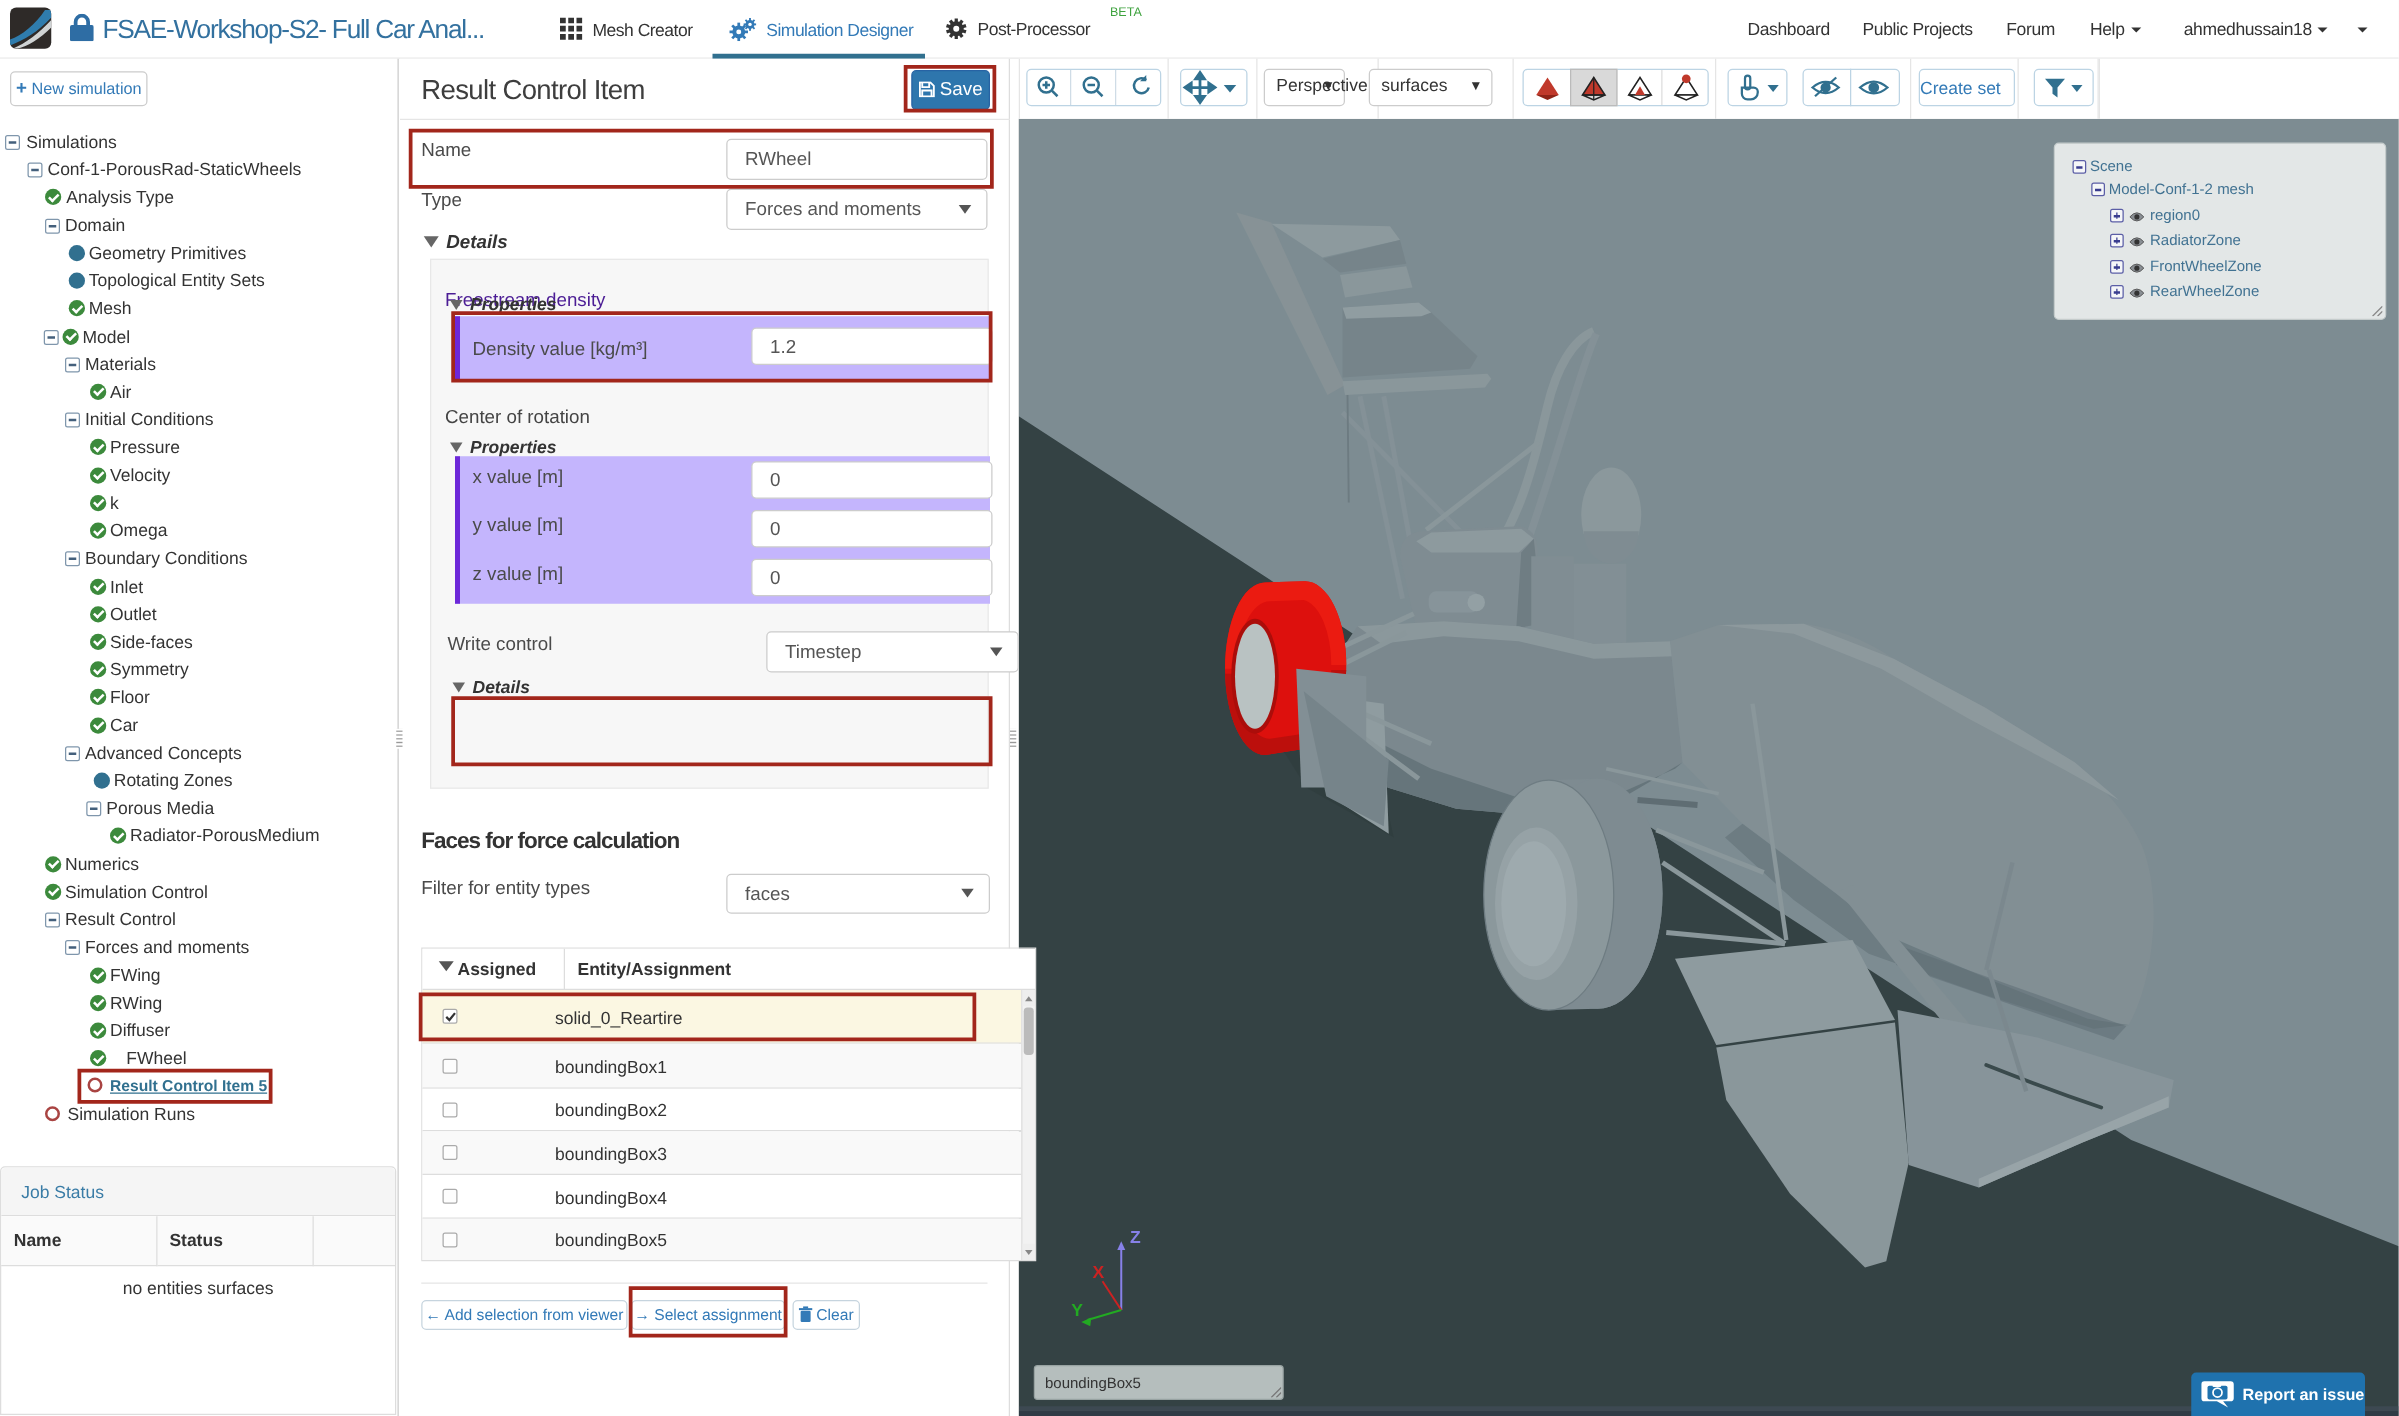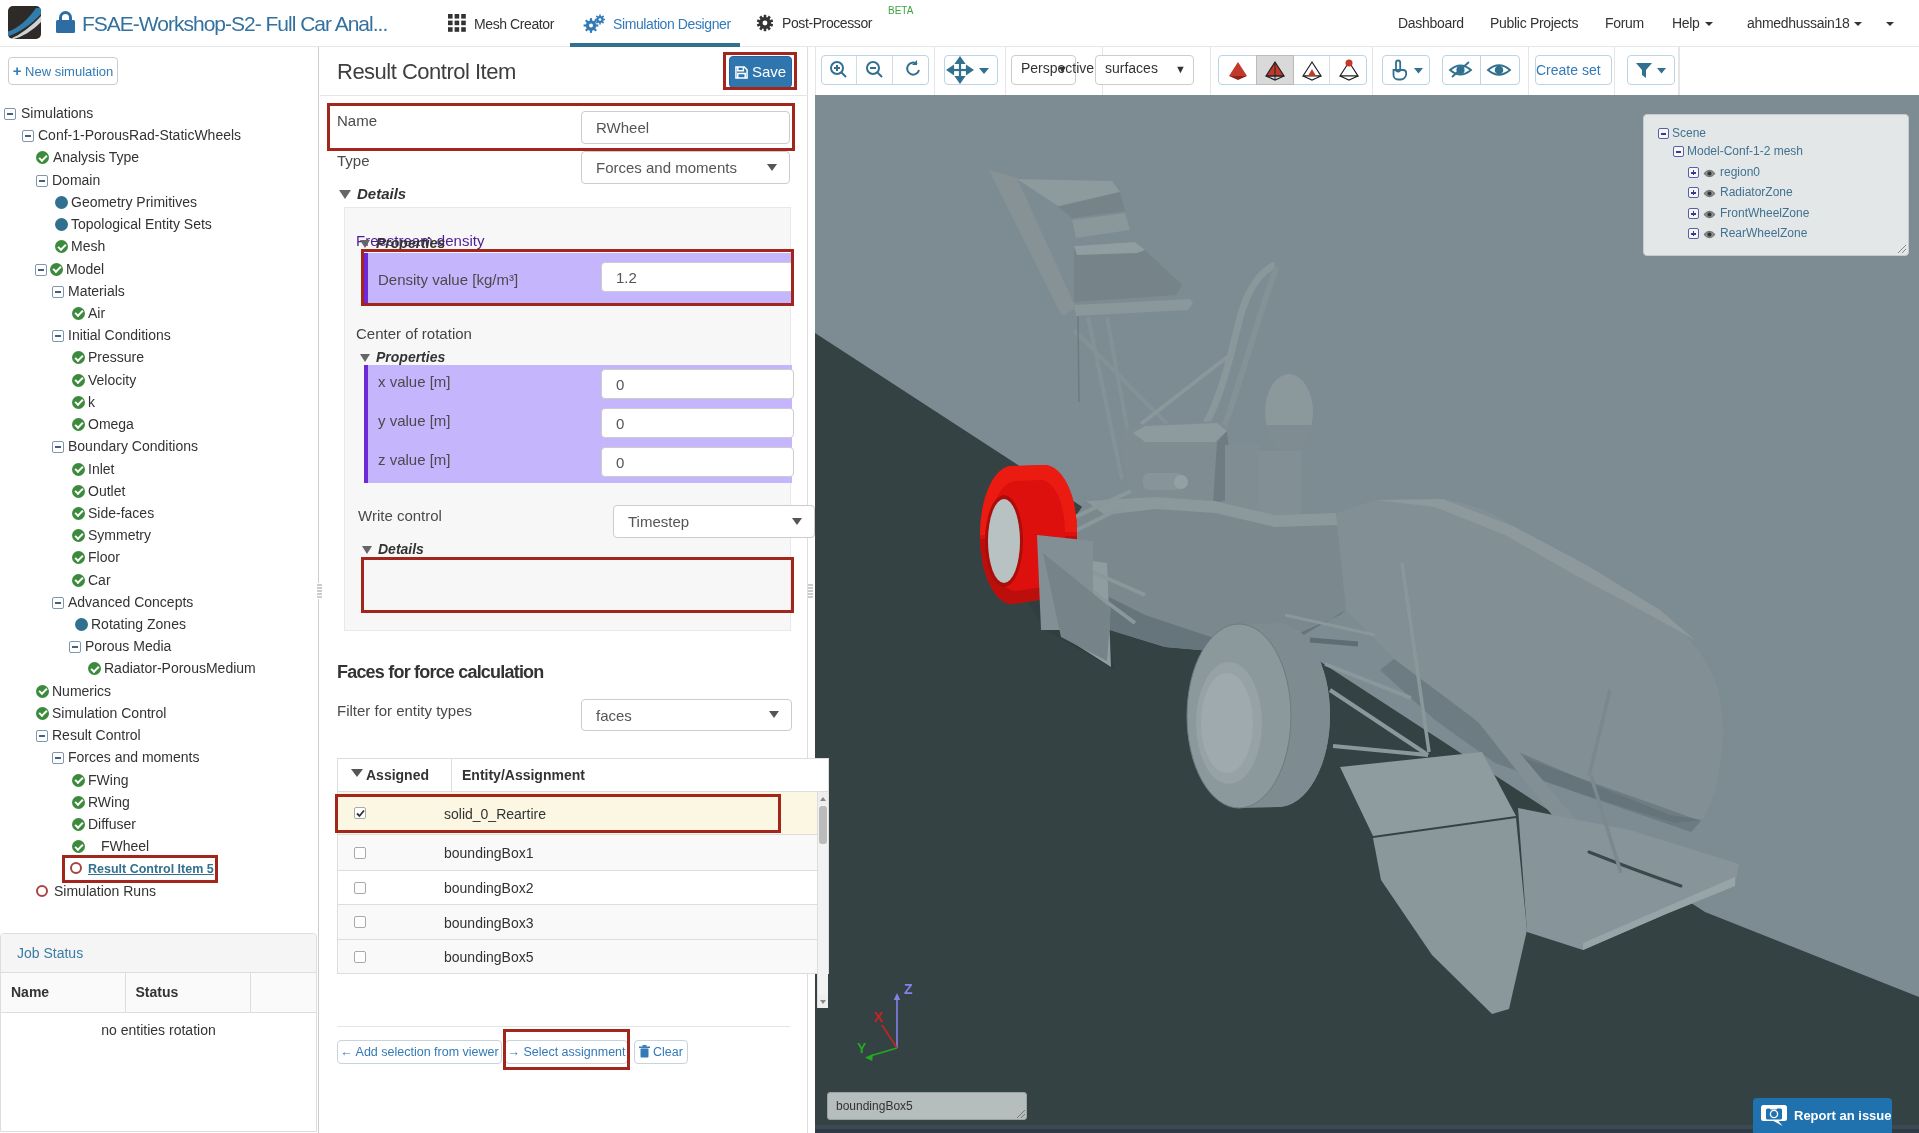--- a/index.html
+++ b/index.html
@@ -455,21 +455,21 @@
       <div class="hdr">Job Status</div>
       <table>
           <tbody>
             <tr>
               <th style="width:124px;">Name</th>
               <th style="width:125px;">Status</th>
               <th style="border-right:none;"></th>
             </tr>
           </tbody>
         </table>
-      <div class="empty">no entities rotation</div>
+      <div class="empty">no entities surfaces</div>
     </div>
   </div>
   <div id="form">
     <h1 class="rci">Result Control Item</h1>
     <div id="savebtn"><svg width="13" height="13" viewBox="0 0 14 14" style="vertical-align:-2px; margin-right:4px;">
           <path d="M1 1 h9 l3 3 v9 h-12 z M3 1 v4 h6 v-4 M3 13 v-5 h8 v5" fill="none" stroke="#fff" stroke-width="1.6"></path>
         </svg>Save</div>
     <div style="position:absolute; left:0px; top:48px; width:488px; height:1px; background:#e5e5e5;"></div>
     <div class="formlabel" style="left:17px; top:65px;">Name</div>
     <div class="input" style="left:261px; top:64px; width:209px; height:33px;">RWheel</div>
@@ -520,20 +520,24 @@
           <span style="position:absolute; left:106px; top:10px;">boundingBox1</span>
         </div>
       <div class="erow" style="height:34px; background:#fff;">
           <span class="cb"></span>
           <span style="position:absolute; left:106px; top:9px;">boundingBox2</span>
         </div>
       <div class="erow" style="height:35px; background:#f9f9f9;">
           <span class="cb"></span>
           <span style="position:absolute; left:106px; top:10px;">boundingBox3</span>
         </div>
+      <div class="erow" style="height:35px; background:#fff;">
+          <span class="cb"></span>
+          <span style="position:absolute; left:106px; top:10px;">boundingBox4</span>
+        </div>
       <div class="erow" style="height:33px; background:#f9f9f9; border-bottom:none;">
           <span class="cb"></span>
           <span style="position:absolute; left:106px; top:9px;">boundingBox5</span>
         </div>
       <div id="scrollbar" style="position:absolute; right:0; top:33px; width:11px; height:216px; background:#f2f2f2; border-left:1px solid #ddd;">
         <div style="position:absolute; top:0; left:0; width:10px; height:13px; background:#eee;">
             <span style="position:absolute;left:2px;top:5px;width:0;height:0;border-left:3px solid transparent;border-right:3px solid transparent;border-bottom:4px solid #888;"></span>
           </div>
         <div style="position:absolute; top:14px; left:1px; width:8px; height:38px; background:#bbb; border-radius:3px;"></div>
         <div style="position:absolute; bottom:0; left:0; width:10px; height:13px; background:#eee;">

